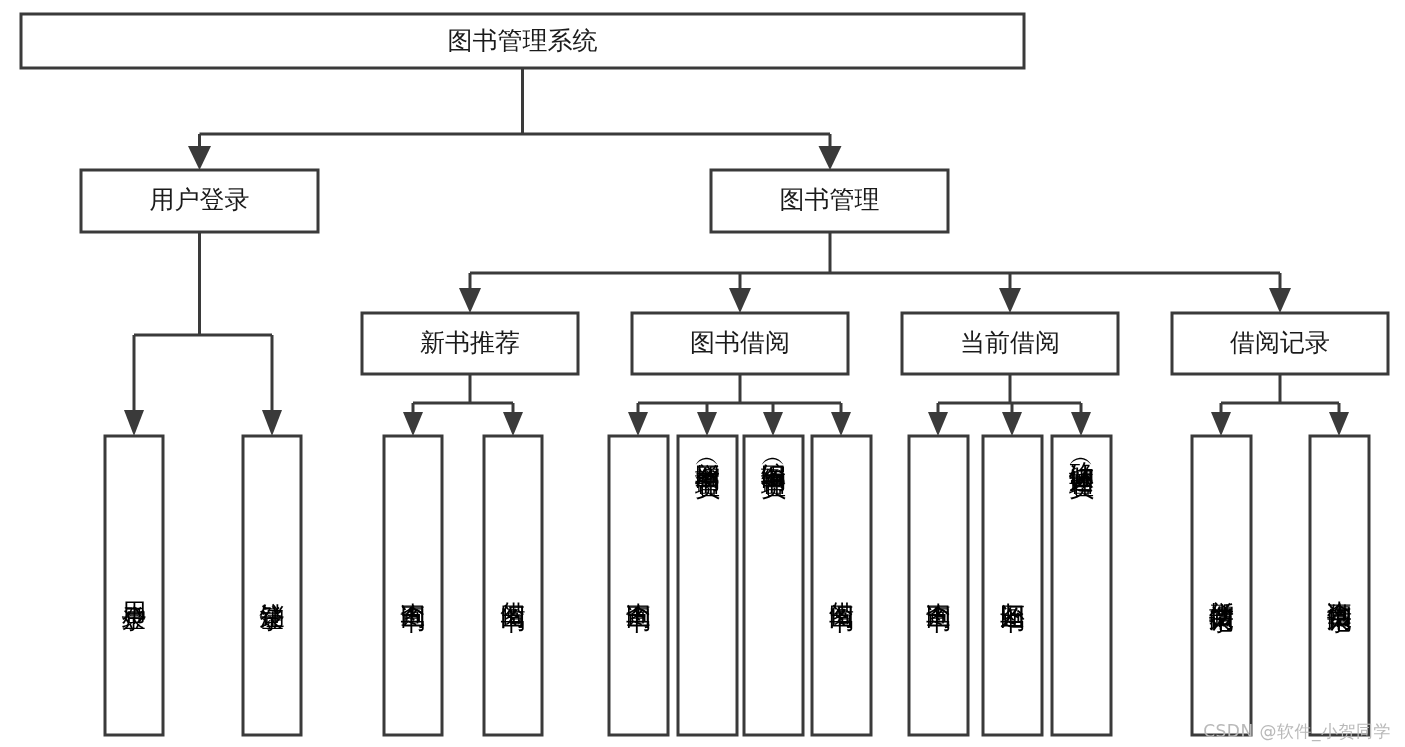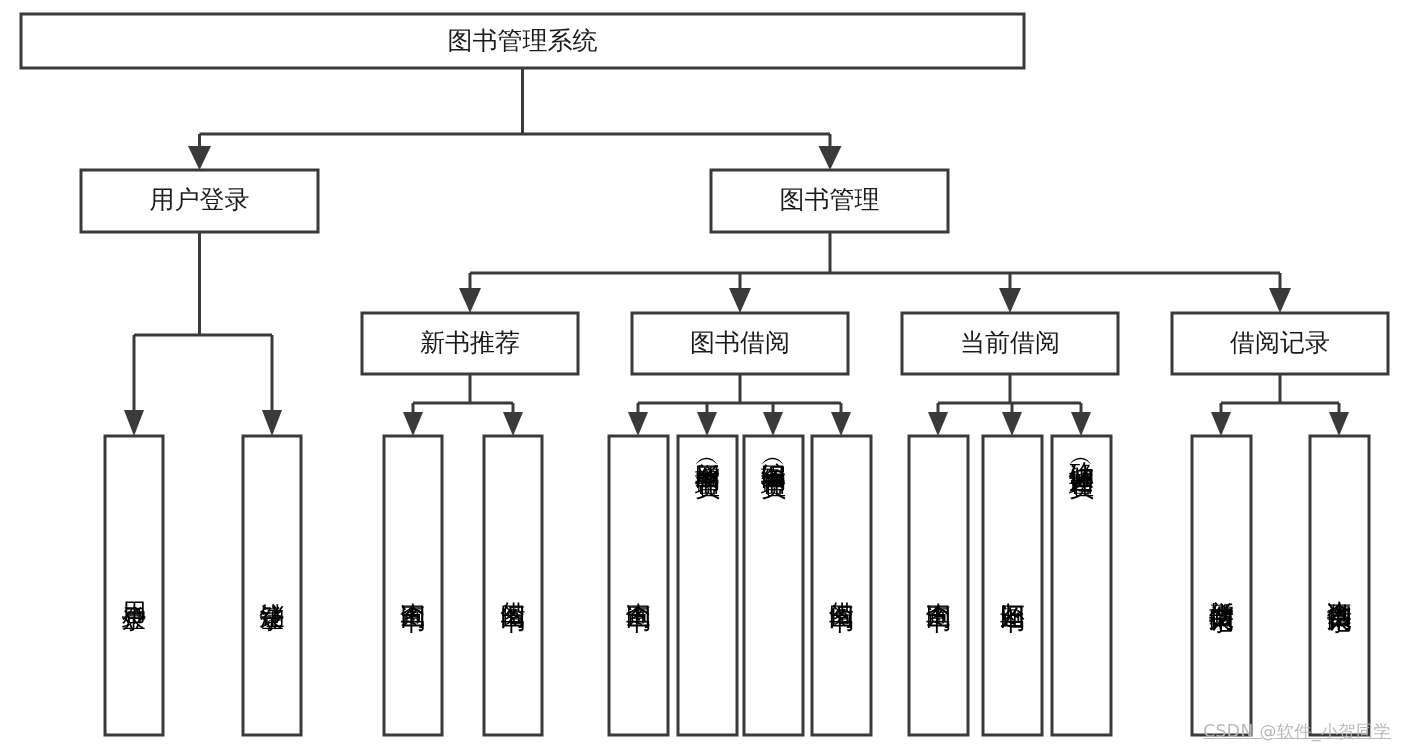--- a/index.html
+++ b/index.html
@@ -65,21 +65,20 @@
   }
   .watermark {
     position: absolute;
     right: 14px;
     bottom: 4px;
     font-family: "DejaVu Sans", "Liberation Sans", sans-serif;
     font-size: 17px;
     color: #b9b9b9;
     letter-spacing: 0.5px;
     white-space: nowrap;
-    text-decoration: underline;
   }
 </style>
 </head>
 <body>
 
 <div id="stage">
 
   <svg class="diagram" viewBox="0 0 1405 747">
 
     <g>

